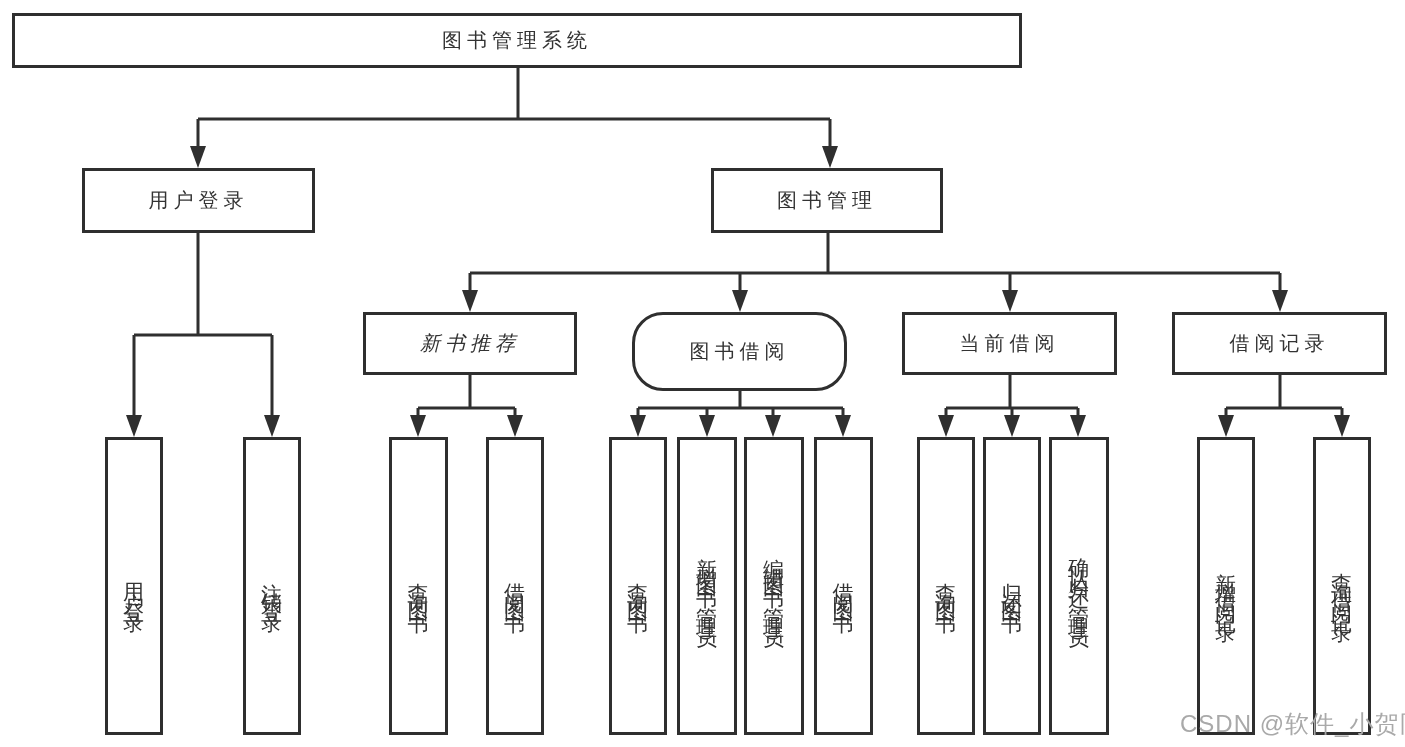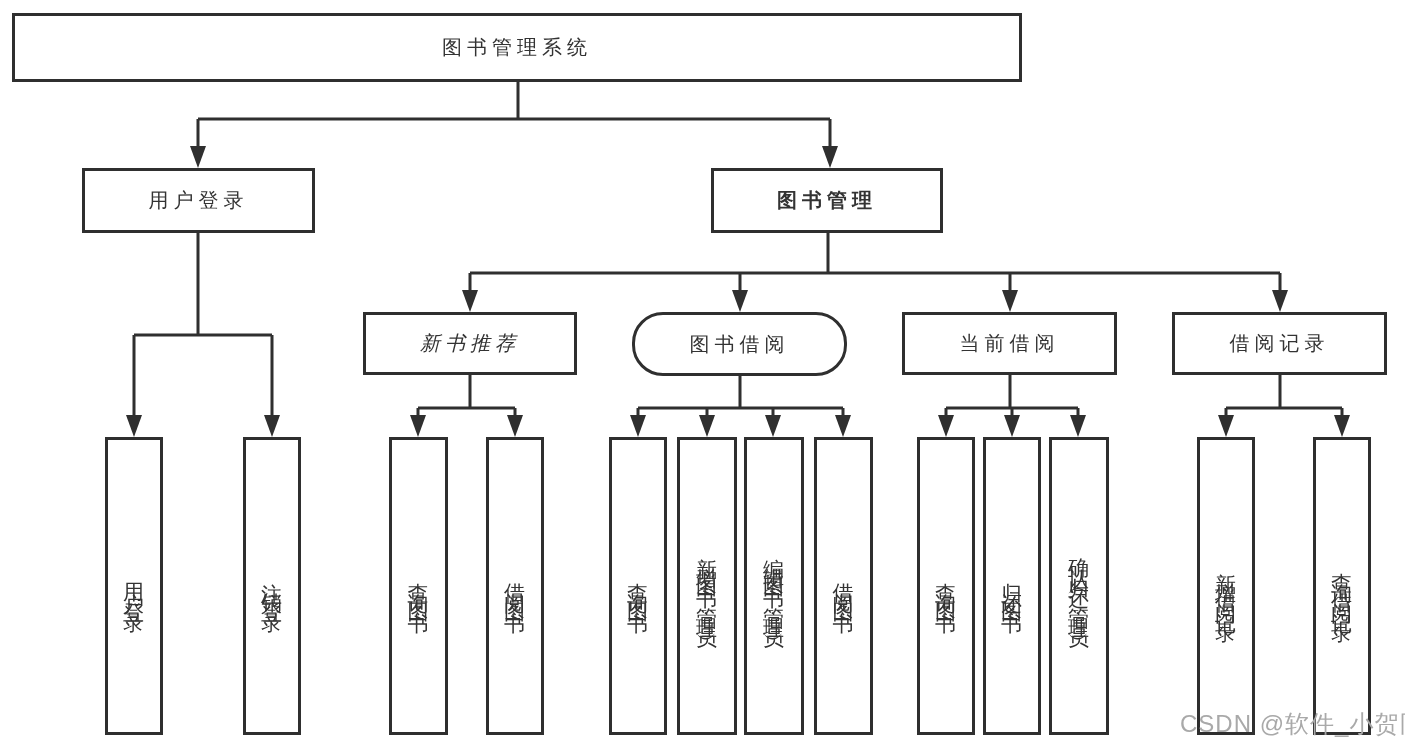--- a/index.html
+++ b/index.html
@@ -103,27 +103,27 @@
       <polygon points="1004,415 1020,415 1012,437"></polygon>
       <polygon points="1070,415 1086,415 1078,437"></polygon>
     </g>
     <g>
       <path d="M1280,375 V408 M1226,408 H1342 M1226,408 V418 M1342,408 V418"></path>
       <polygon points="1218,415 1234,415 1226,437"></polygon>
       <polygon points="1334,415 1350,415 1342,437"></polygon>
     </g>
   </svg>
 
-  <div class="box" style="left:12px; top:13px; width:1010px; height:69px;font-family:Liberation Serif, serif;">图书管理系统</div>
+  <div class="box" style="left:12px; top:13px; width:1010px; height:55px;font-family:Liberation Serif, serif;">图书管理系统</div>
 
   <div class="box" style="left:82px; top:168px; width:233px; height:65px;">用户登录</div>
-  <div class="box" style="left:711px; top:168px; width:232px; height:65px;font-weight:bold;">图书管理</div>
+  <div class="box" style="left:711px; top:168px; width:232px; height:65px;">图书管理</div>
 
   <div class="box" style="left:363px; top:312px; width:214px; height:63px;font-style:italic;">新书推荐</div>
-  <div class="box" style="left:632px; top:312px; width:215px; height:64px;border-radius:31px;">图书借阅</div>
+  <div class="box" style="left:632px; top:312px; width:215px; height:79px;border-radius:31px;">图书借阅</div>
   <div class="box" style="left:902px; top:312px; width:215px; height:63px;">当前借阅</div>
   <div class="box" style="left:1172px; top:312px; width:215px; height:63px;font-family:Liberation Serif, serif;">借阅记录</div>
 
   <div class="box leaf" style="left:105px; top:437px; width:58px; height:298px;">
     <span class="vtext">用户登录</span>
   </div>
   <div class="box leaf" style="left:243px; top:437px; width:58px; height:298px;">
     <span class="vtext">注销登录</span>
   </div>
 

